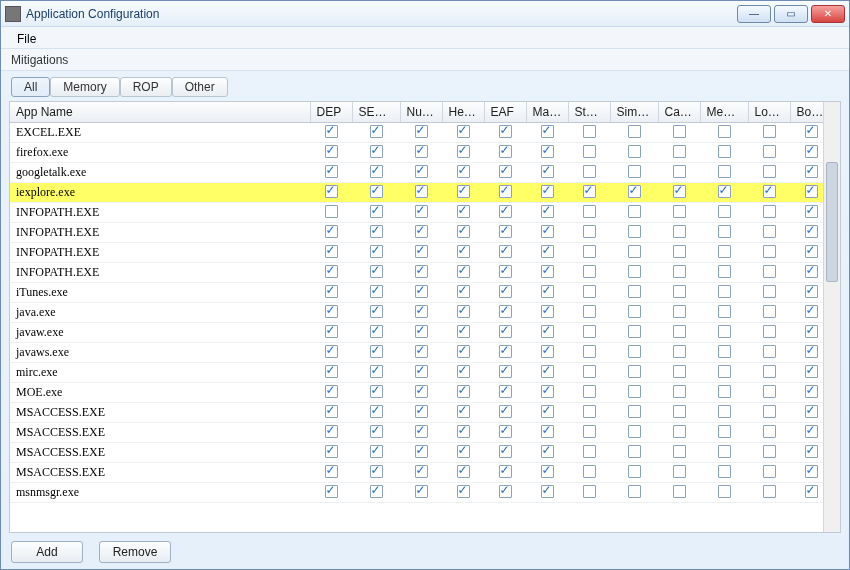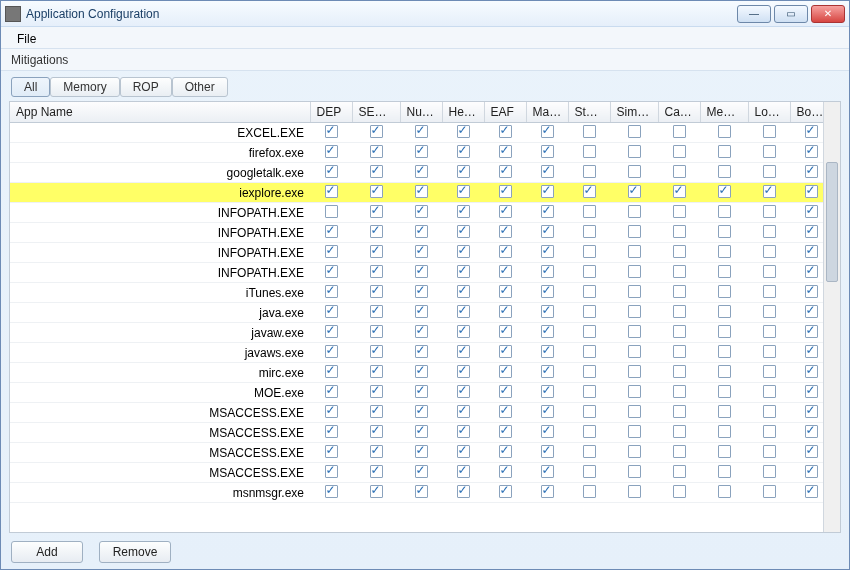--- a/index.html
+++ b/index.html
@@ -92,21 +92,21 @@
     white-space:nowrap; overflow:hidden; text-overflow:ellipsis;
     font-size:12px; color:#222;
   }
   tbody td {
     border-bottom:1px solid #eef1f4;
     padding:2px 6px;
     height:19px;
     text-align:center;
     font-size:11px;
   }
-  tbody td:first-child { text-align:right; padding-left:6px; font-size:12px; }
+  tbody td:first-child { text-align:left; padding-left:6px; font-size:12px;font-family:Liberation Serif, serif; }
   tbody tr.highlight td { background:#ffff66; }
   .cb {
     display:inline-block; width:13px; height:13px;
     border:1px solid #8aa2bd; background:#fff;
     position:relative; border-radius:1px;
   }
   .cb.checked::after {
     content:"✓"; position:absolute; top:-3px; left:0;
     font-size:12px; color:#2a6fb5;
   }

